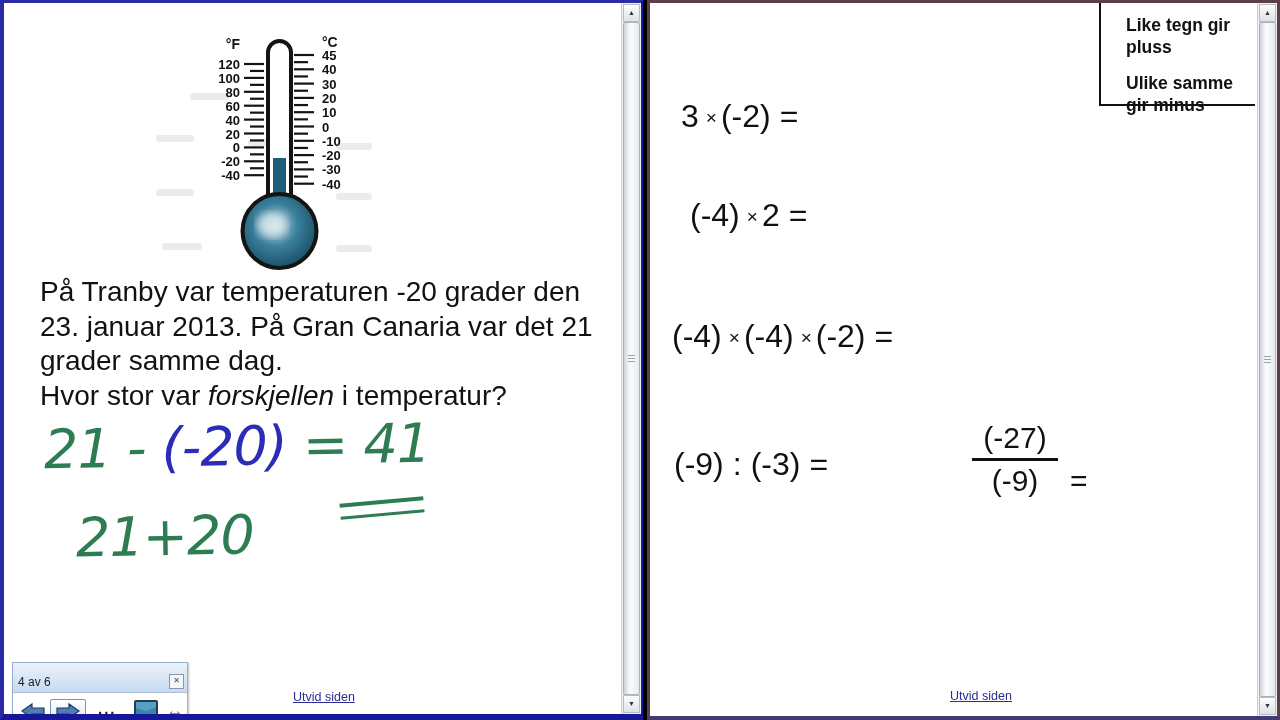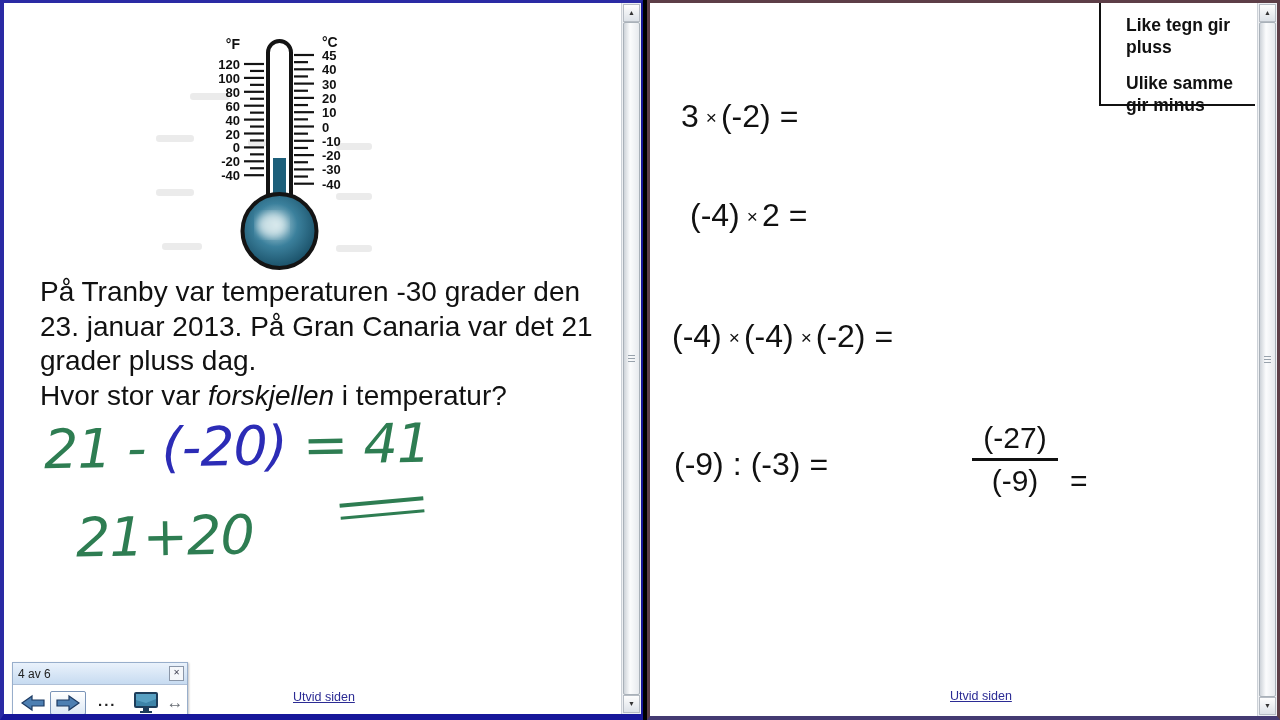--- a/index.html
+++ b/index.html
@@ -35,21 +35,21 @@
       font-family:"DejaVu Sans",sans-serif;}
   .hw1{left:40px;top:412px;transform:rotate(-1deg);}
   .hw2{left:72px;top:502px;transform:rotate(-1deg);}
   .dbl-underline{position:absolute;left:336px;top:497px;width:84px;height:9px;
                  border-top:4px solid #2e7d52;border-bottom:3px solid #2e7d52;
                  transform:rotate(-5deg);}
   
   .pager{position:absolute;left:8px;top:659px;width:174px;background:#fff;
          border:1px solid #98aecb;box-shadow:1px 1px 2px rgba(0,0,0,.25);}
   .pager-title{height:19px;display:flex;justify-content:space-between;align-items:center;
-               padding:1px 3px 1px 5px;font-size:12px;color:#222;
+               padding:9px 3px 1px 5px;font-size:12px;color:#222;
                background:linear-gradient(#eaf2fb,#c7dbf1);border-bottom:1px solid #aebfd6;}
   .pager-close{width:13px;height:13px;border:1px solid #8a96a8;background:#f5f7fa;
                font-size:8px;line-height:12px;text-align:center;color:#445;cursor:pointer;}
   .pager-buttons{display:flex;align-items:center;height:35px;padding:0 3px;}
   .pbtn{display:flex;align-items:center;justify-content:center;cursor:pointer;padding:2px 4px;}
   .pbtn-next{border:1px solid #7a94b8;background:linear-gradient(#ffffff,#dce8f5);border-radius:2px;}
   .psep{width:1px;height:26px;background:#bcc8d6;margin:0 4px;}
   .pdots{font-weight:bold;font-size:15px;letter-spacing:2px;color:#222;padding-bottom:6px;}
   .parrow-h{font-size:17px;font-weight:bold;color:#6a6f76;}
   
@@ -166,23 +166,23 @@
           <line x1="142" x2="156" y1="131.25" y2="131.25" stroke="#141414" stroke-width="2.2"></line>
           <text class="tick-label" x="170" y="143.4">-30</text>
           <line x1="142" x2="162" y1="138.4" y2="138.4" stroke="#141414" stroke-width="2.2"></line>
           <line x1="142" x2="156" y1="145.55" y2="145.55" stroke="#141414" stroke-width="2.2"></line>
           <text class="tick-label" x="170" y="157.70000000000002">-40</text>
           <line x1="142" x2="162" y1="152.70000000000002" y2="152.70000000000002" stroke="#141414" stroke-width="2.2"></line>
         </g>
     </svg>
 
     <div class="paragraph">
-      <div>På Tranby var temperaturen -30 grader den</div>
+      <div>På Tranby var temperaturen -20 grader den</div>
       <div>23. januar 2013. På Gran Canaria var det 21</div>
-      <div>grader pluss dag.</div>
+      <div>grader samme dag.</div>
       <div><span>Hvor stor var </span><span class="it">forskjellen</span><span> i temperatur?</span></div>
     </div>
 
     <div class="hw hw1"><span style="color:#2e7d52">21 - </span><span style="color:#2c2cb6">(-20)</span><span style="color:#2e7d52"> = </span><span style="color:#2e7d52">41</span></div>
     <div class="dbl-underline"></div>
     <div class="hw hw2" style="color:#2e7d52">21+20</div>
 
     <div class="pager">
       <div class="pager-title">
         <span>4 av 6</span>

